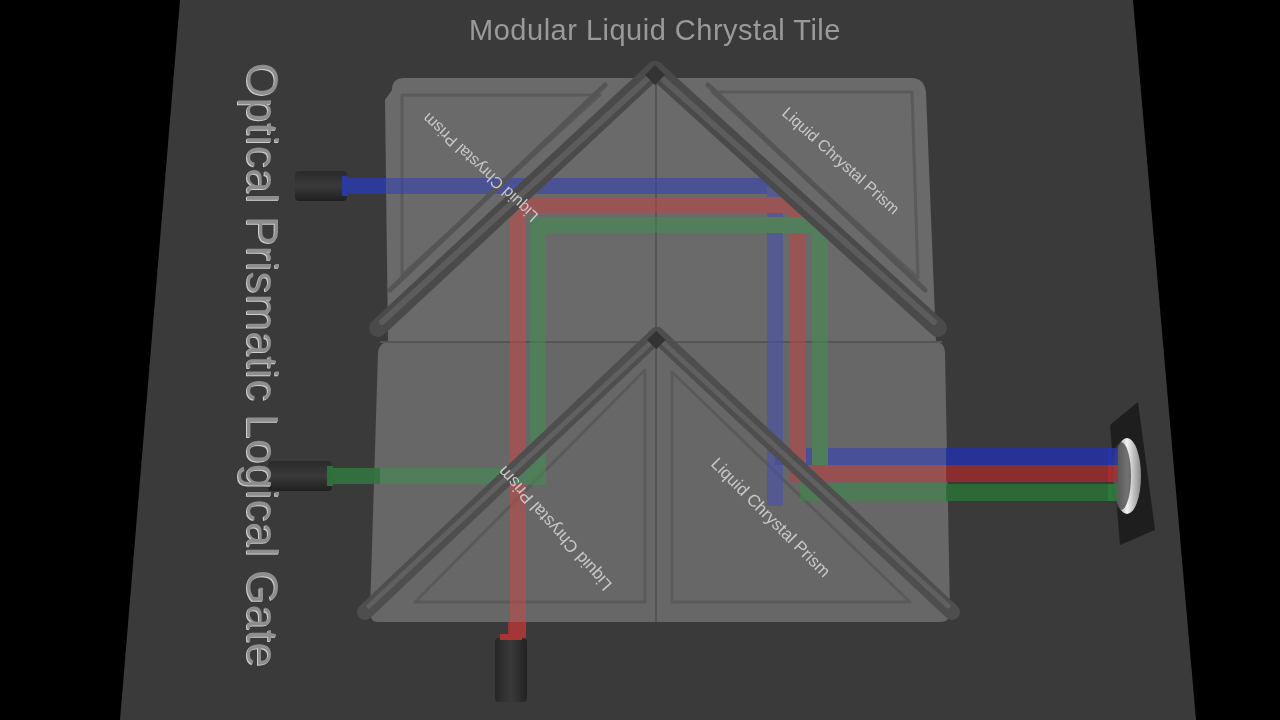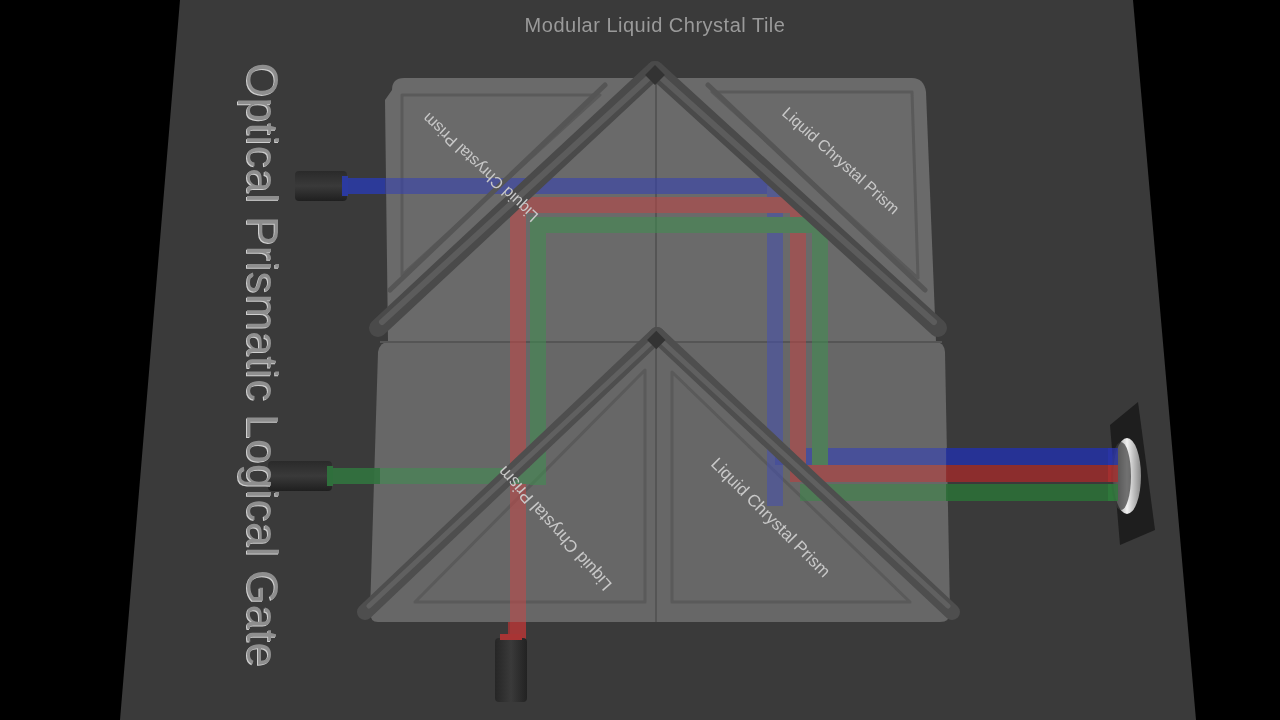--- a/index.html
+++ b/index.html
@@ -1,20 +1,20 @@
 <!DOCTYPE html>
 <html><head>
 <meta charset="utf-8">
 <style>
   html, body { margin: 0; padding: 0; background: #000; }
   body { width: 1280px; height: 720px; overflow: hidden; position: relative; font-family: "Liberation Sans", sans-serif; }
   #stage { position: absolute; left: 0; top: 0; width: 1280px; height: 720px; }
   .title-top {
     position: absolute; left: 655px; top: 14px; transform: translateX(-50%);
-    font-size: 20px; color: #9a9a9a; letter-spacing: 0.5px; white-space: nowrap;
+    font-size: 29px; color: #9a9a9a; letter-spacing: 0.5px; white-space: nowrap;
   }
   .title-side {
     position: absolute; left: 262px; top: 365px;
     transform: translate(-50%, -50%) rotate(90deg);
     font-size: 44px; color: #8e8e8e; white-space: nowrap; letter-spacing: 0.5px;
     text-shadow: 1px 1px 0 #cfcfcf;
   }
   .prism-label {
     position: absolute; font-size: 17px; color: #c8c8c8; white-space: nowrap;
     transform-origin: center center;

